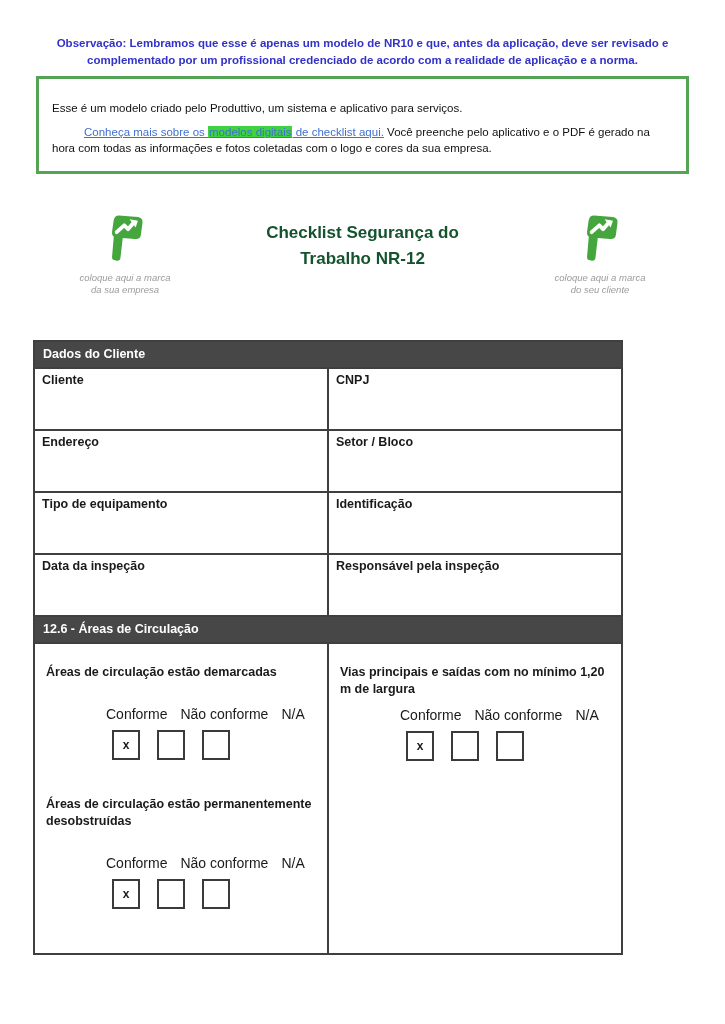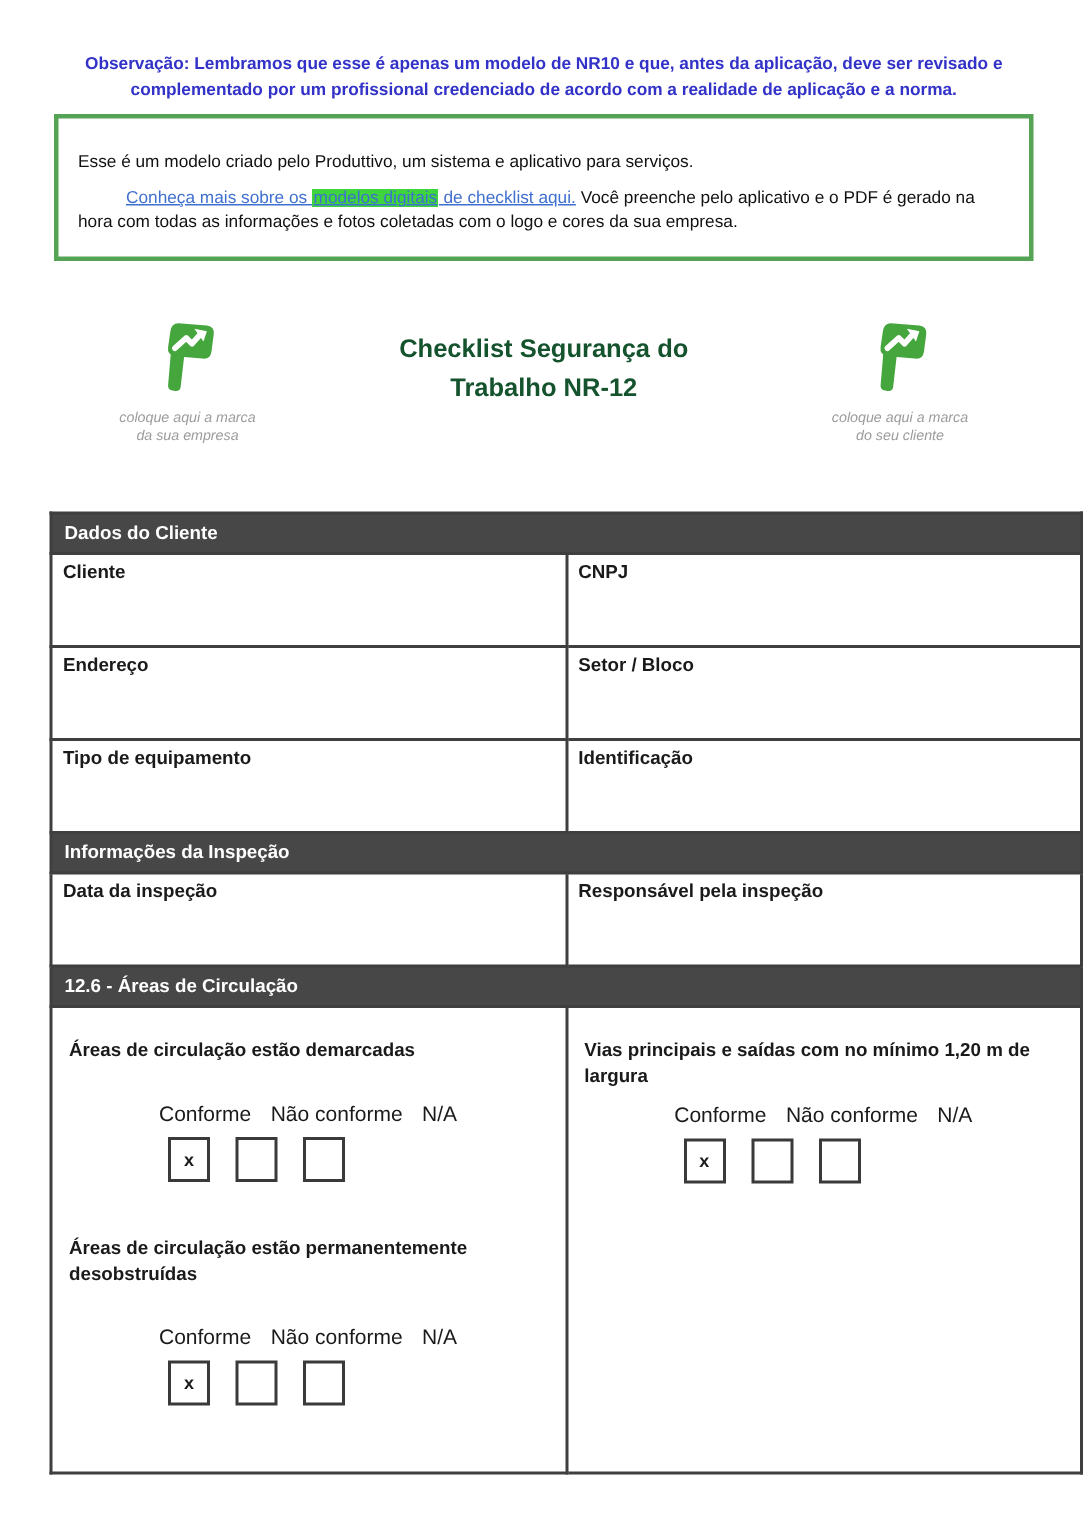--- a/index.html
+++ b/index.html
@@ -23,21 +23,21 @@
 
   
   .head-row { display:flex; margin-top:30px; padding:0 40px; align-items:flex-start; }
   .logo-col { width:170px; text-align:center; padding-top:10px; flex:0 0 auto; }
   .logo-col svg { width:38px; height:50px; }
   .logo-cap { margin-top:4px; font-size:9.5px; font-style:italic; line-height:12px; color:#9b9b9b; }
   .title-col { flex:1 1 auto; text-align:center; padding-top:16px; }
   .doc-title { font-size:17px; font-weight:bold; line-height:26px; color:#14532d; }
 
   
-  table.ftable { border-collapse:collapse; margin:44px 0 0 33px; width:689px; table-layout:fixed; }
+  table.ftable { border-collapse:collapse; margin:44px 0 0 33px; width:590px; table-layout:fixed; }
   table.ftable td { border:2px solid #3f3f3f; }
   tr.sec td { background:var(--section-header-bg,#474747); color:#fff; font-weight:bold;
               font-size:12.5px; padding:5px 8px 6px 8px; height:26px; }
   tr.frow td { height:62px; vertical-align:top; padding:4px 7px; background:#fff;
                font-weight:bold; font-size:12.5px; }
   tr.crow td { height:311px; vertical-align:top; padding:20px 10px 10px 11px; background:#fff; }
 
   .chk-item .q { font-weight:bold; font-size:12.5px; line-height:17px; margin:0; }
   .opts { display:flex; gap:13px; margin:27px 0 0 60px; font-size:14px; line-height:13px; }
   .opts.tight { margin-top:11px; }
@@ -111,23 +111,20 @@
     <tr class="frow">
       <td>Endereço</td>
       <td>Setor / Bloco</td>
     </tr>
 
     <tr class="frow">
       <td>Tipo de equipamento</td>
       <td>Identificação</td>
     </tr>
 
-    <tr class="sec">
-          <td colspan="2">Informações da Inspeção</td>
-        </tr>
     <tr class="frow">
       <td>Data da inspeção</td>
       <td>Responsável pela inspeção</td>
     </tr>
 
     <tr class="sec">
           <td colspan="2">12.6  - Áreas de Circulação</td>
         </tr>
     <tr class="crow">
       <td>

